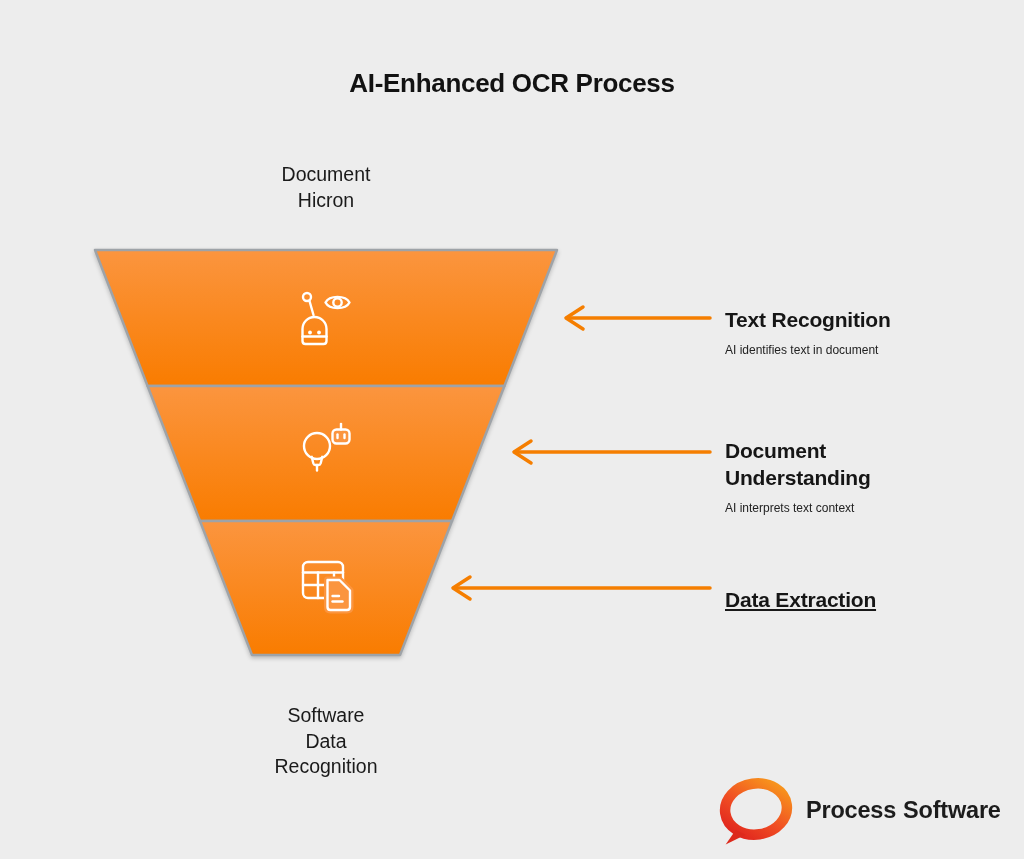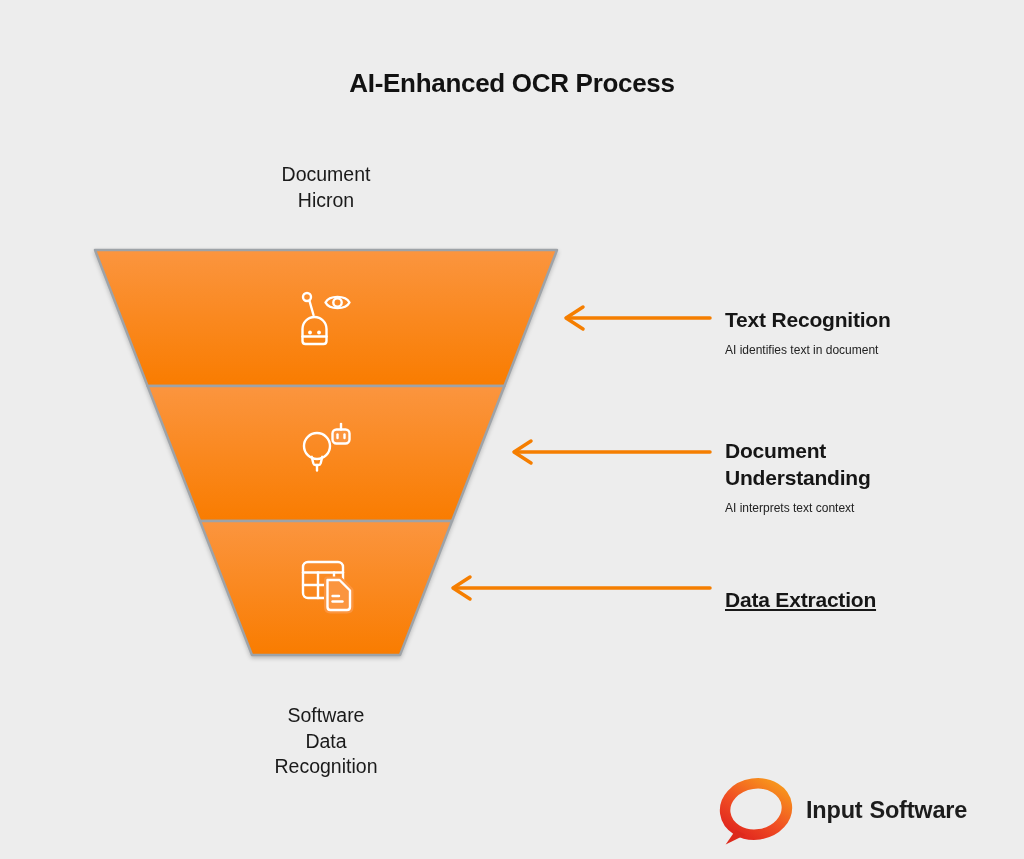--- a/index.html
+++ b/index.html
@@ -146,16 +146,16 @@
     <div class="stage-name">Data Extraction</div>
   </div>
 
   <div class="abs funnel-cap" id="output-label">
     <span class="cap-line">Software</span>
     <span class="cap-line">Data</span>
     <span class="cap-line">Recognition</span>
   </div>
 
   <div class="abs brand-text">
-    <span class="brand-bold">Input</span><span class="brand-light">Software</span>
+    <span class="brand-bold">Process</span><span class="brand-light">Software</span>
   </div>
 
 </div>
 
 </body></html>

